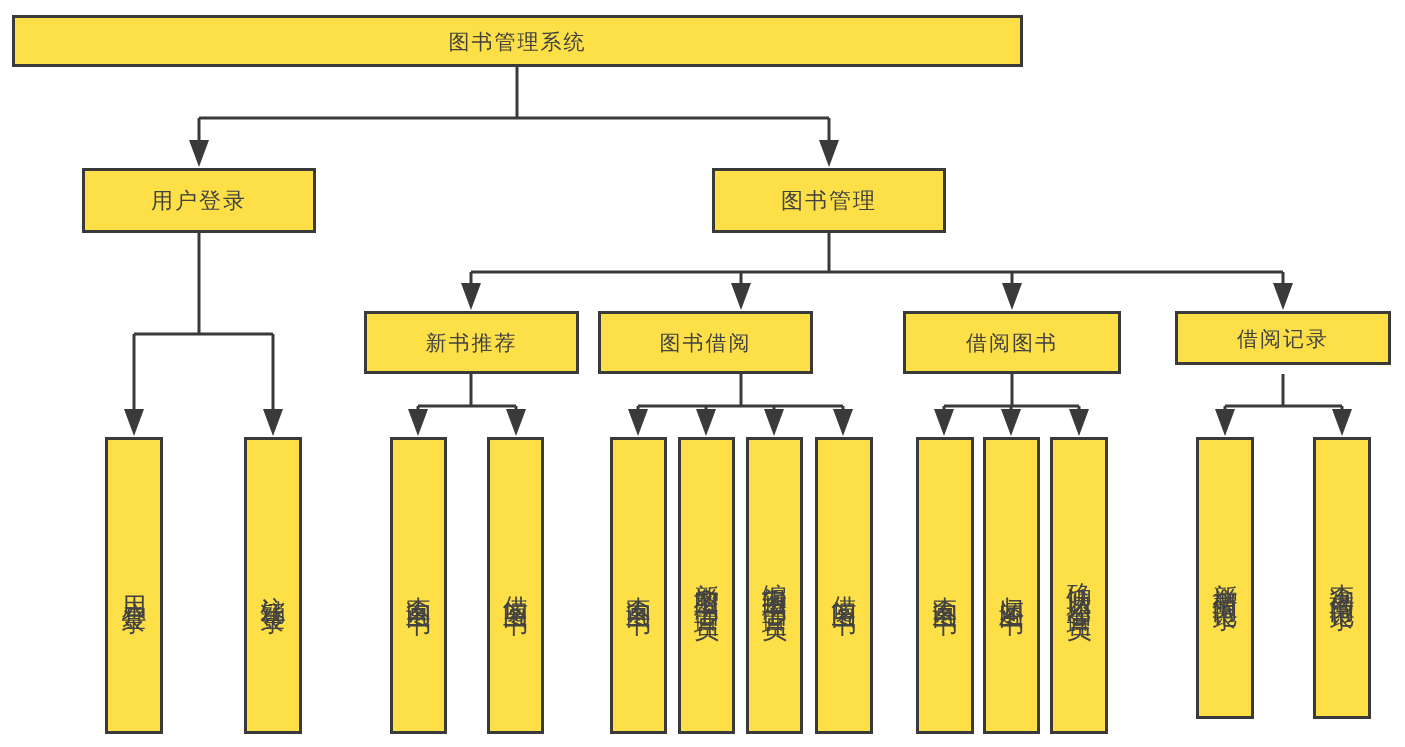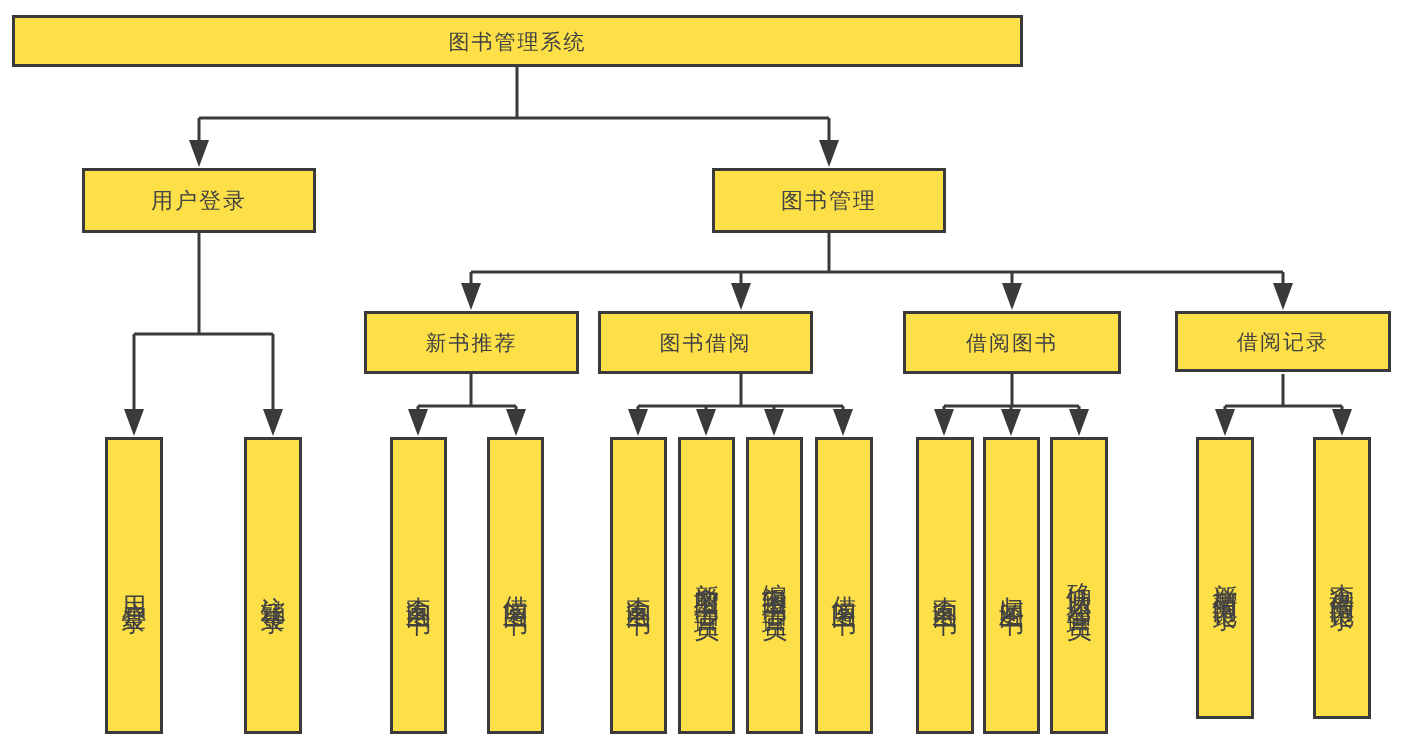--- a/index.html
+++ b/index.html
@@ -113,21 +113,21 @@
 
   <div class="node h" style="left:364px;top:311px;width:215px;height:63px">
     <span>新书推荐</span>
   </div>
   <div class="node h" style="left:598px;top:311px;width:215px;height:63px">
     <span>图书借阅</span>
   </div>
   <div class="node h" style="left:903px;top:311px;width:218px;height:63px">
     <span>借阅图书</span>
   </div>
-  <div class="node h" style="left:1175px;top:311px;width:216px;height:61px">
+  <div class="node h" style="left:1175px;top:311px;width:216px;height:54px">
     <span>借阅记录</span>
   </div>
 
   <div class="node v" style="left:105px;top:437px;width:58px;height:297px">
     <span>用户登录</span>
   </div>
   <div class="node v" style="left:244px;top:437px;width:58px;height:297px">
     <span>注销登录</span>
   </div>
 

